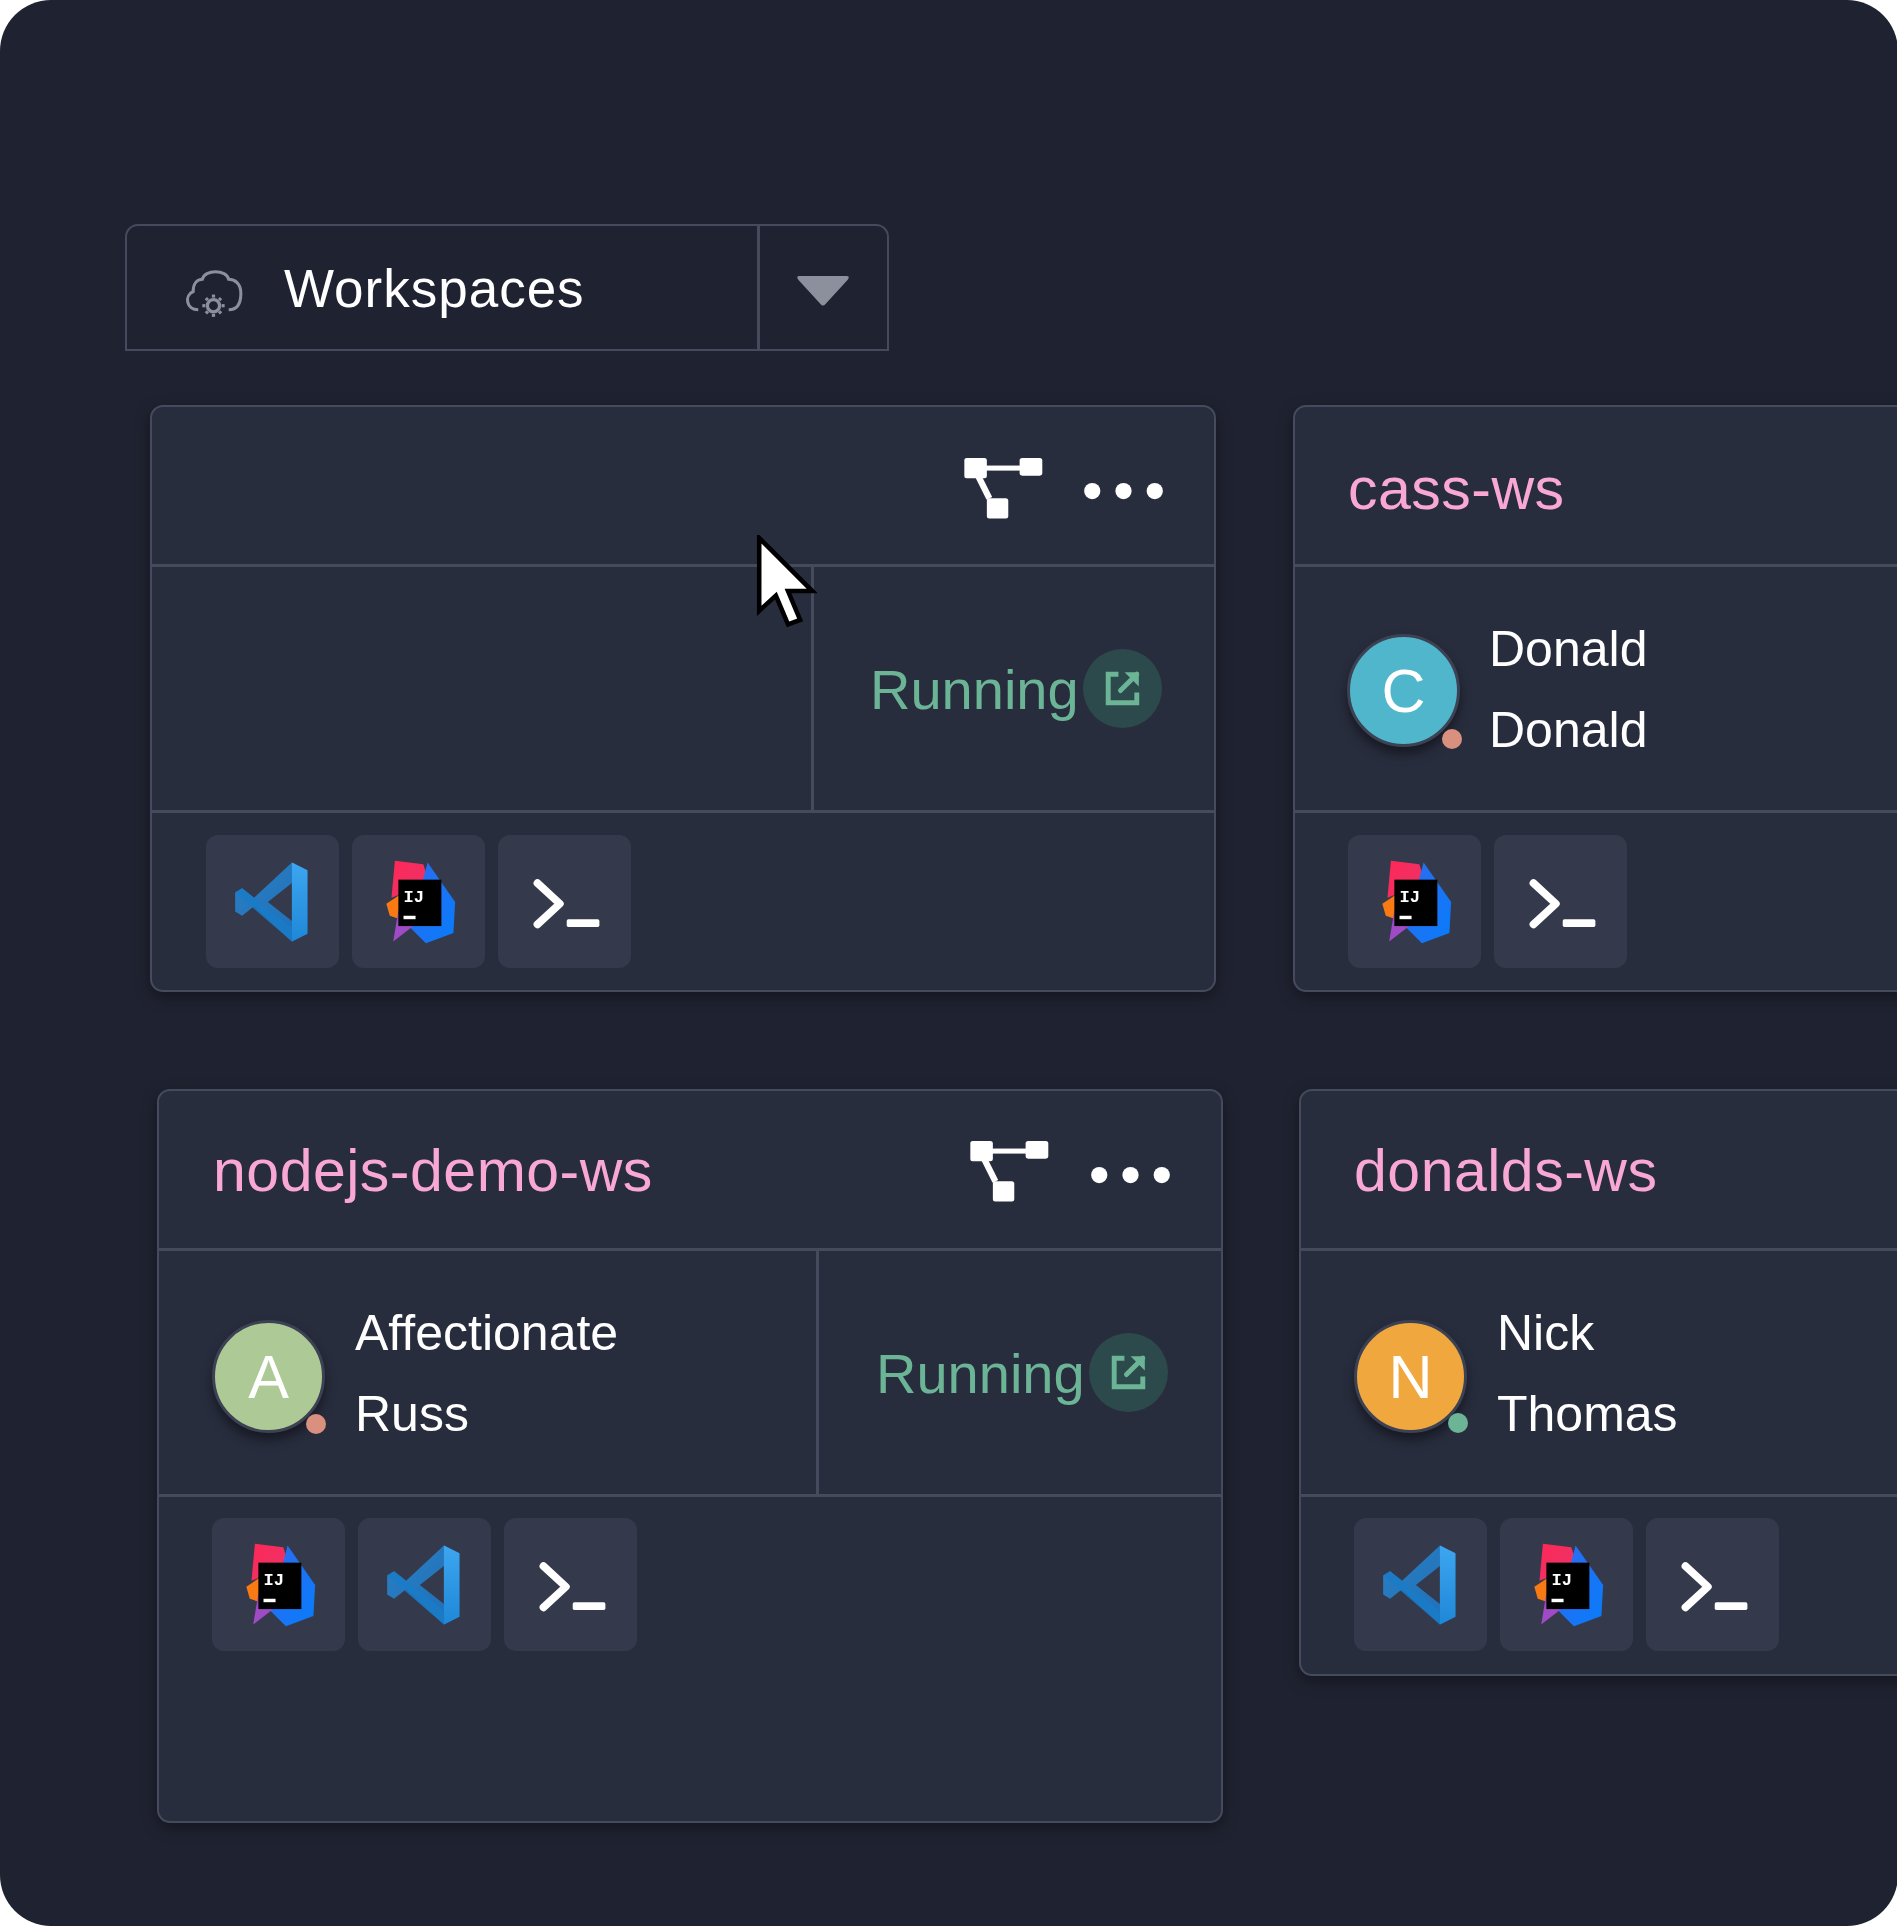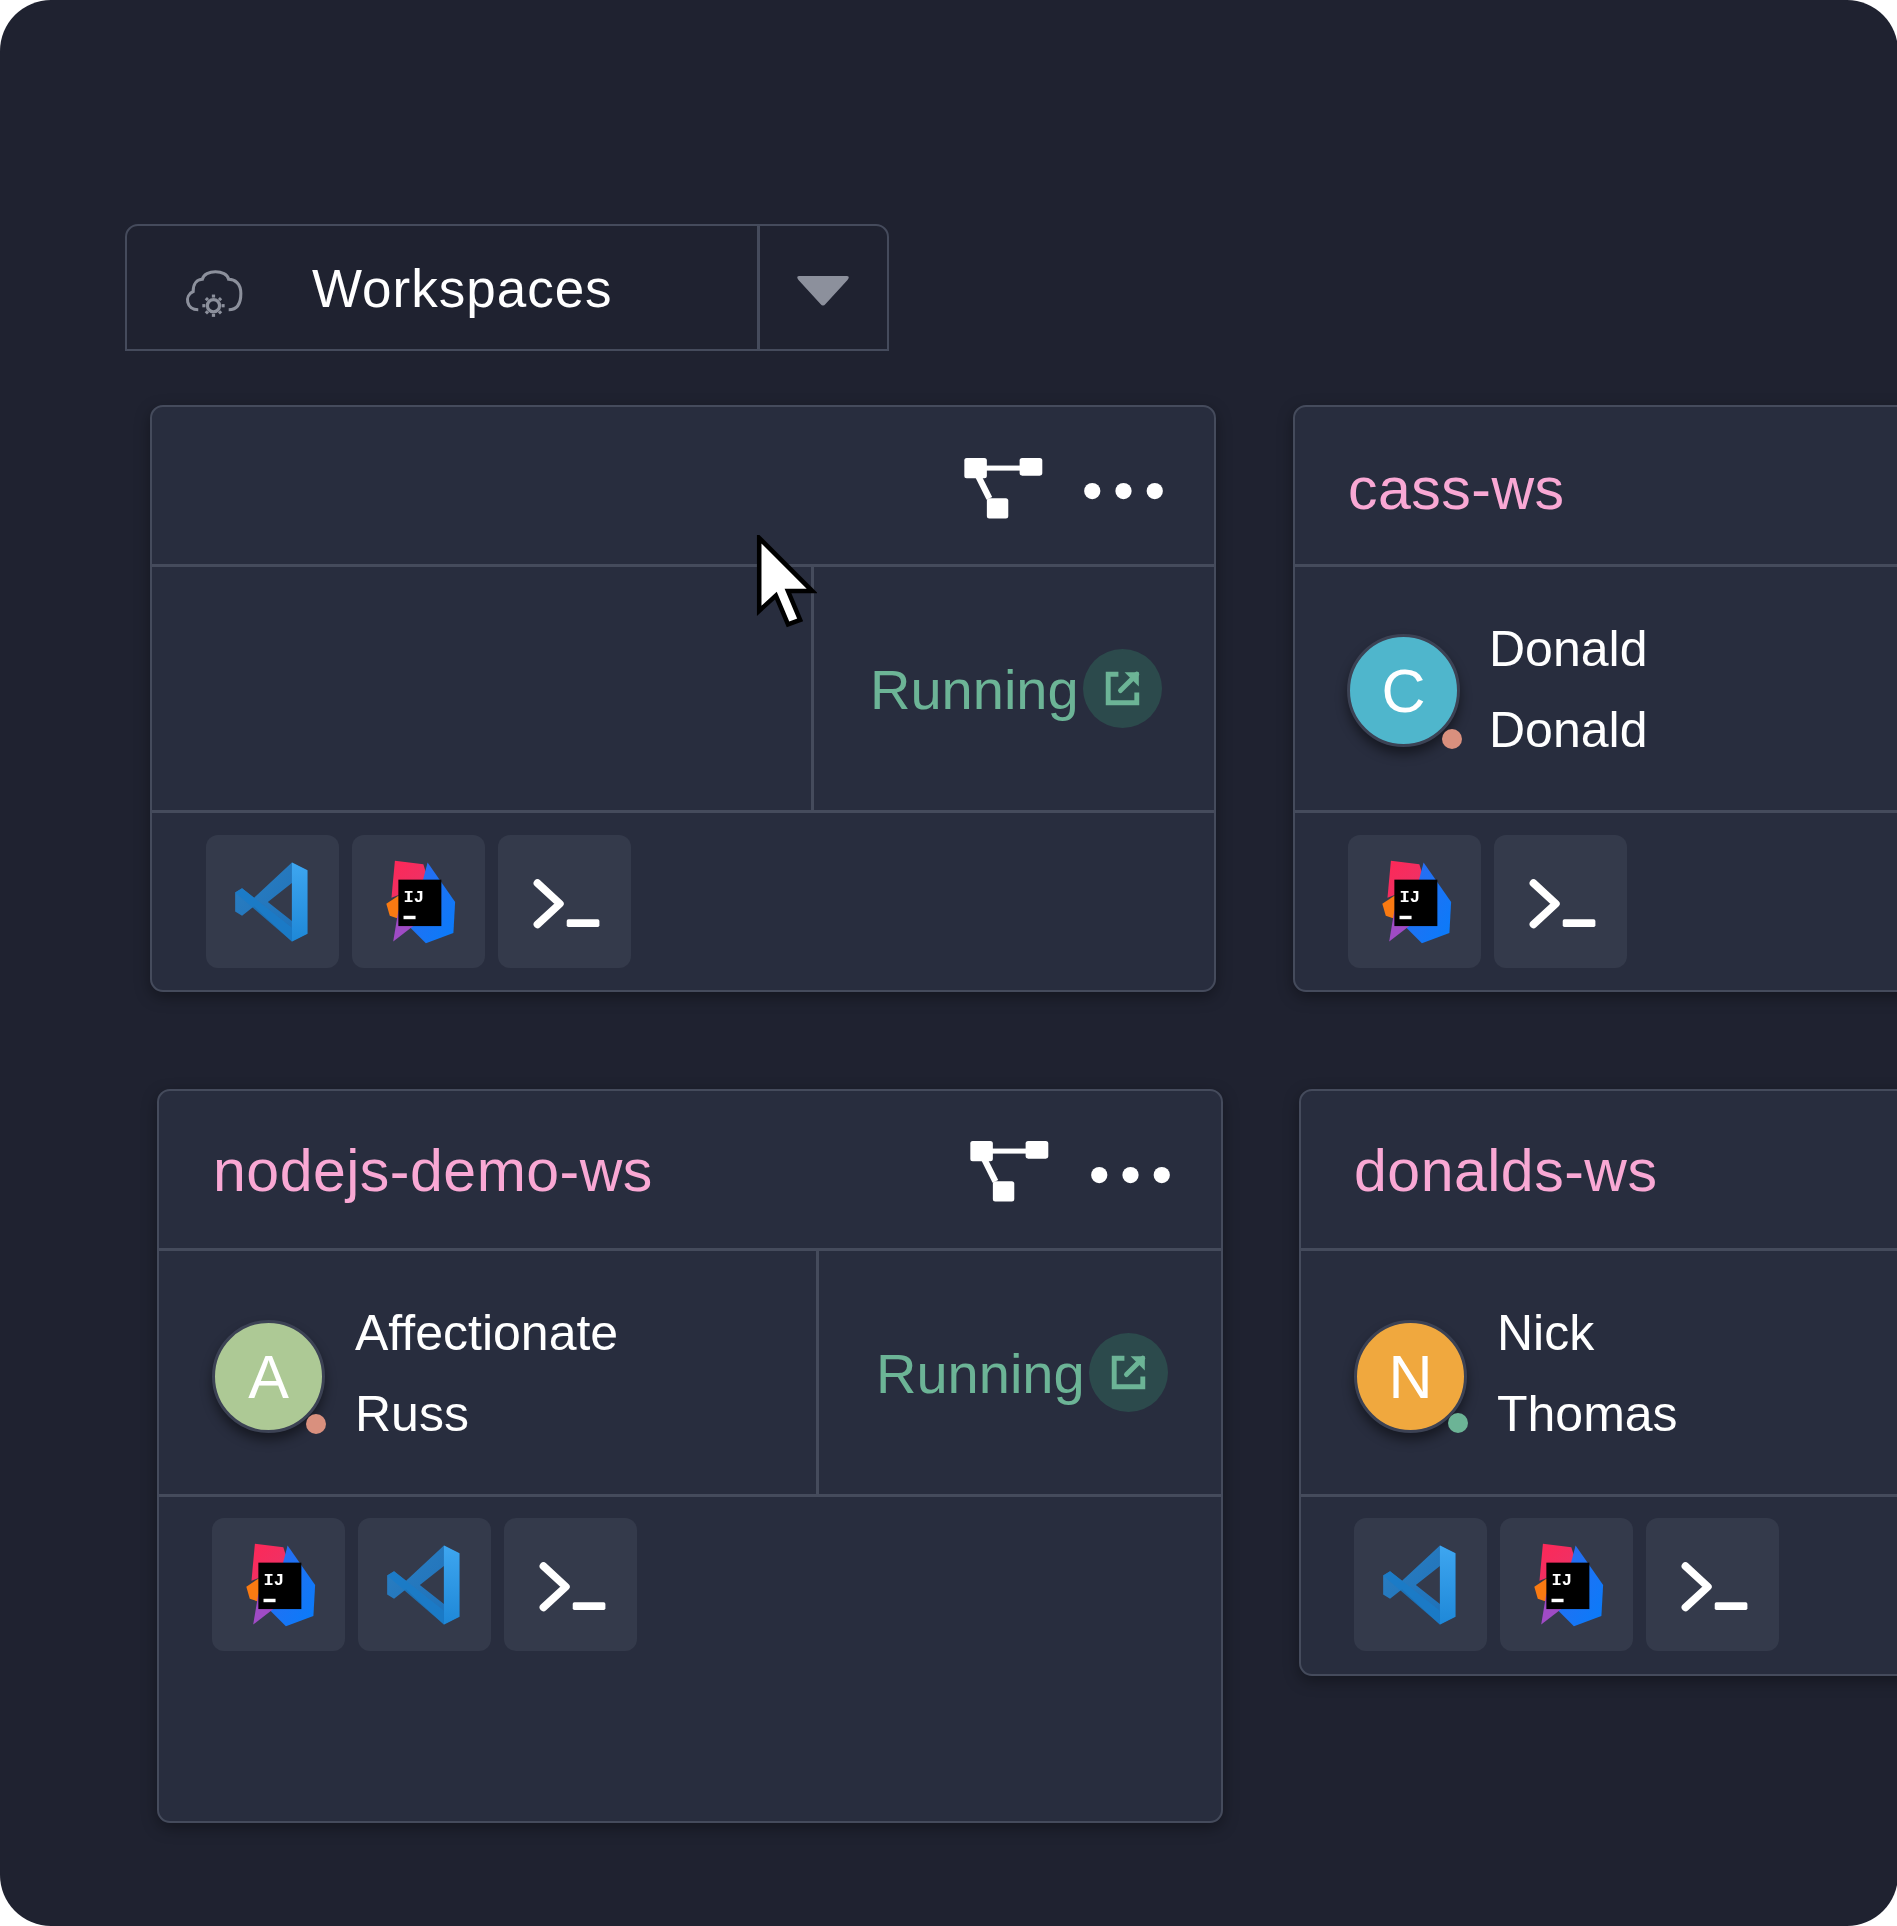--- a/index.html
+++ b/index.html
@@ -47,21 +47,21 @@
   }
   .tile svg { width: 86px; height: 86px; }
   
   .dd-header {
     position: absolute; left: 125px; top: 224px; width: 764px; height: 127px;
     background: #1f2230; border: 2.5px solid #454b5c; border-radius: 13px 13px 0 0;
   }
   .dd-split { position: absolute; left: 630px; top: 0; bottom: 0; width: 2.5px; background: #454b5c; }
   .dd-label {
     position: absolute; left: 157px; top: 50%; transform: translateY(-50%);
-    color: #ffffff; font-size: 53px; line-height: 1; letter-spacing: 1px; margin-left: 28px;
+    color: #ffffff; font-size: 53px; line-height: 1; letter-spacing: 1px;
   }
   .dd-cloud { position: absolute; left: 53px; top: 35px; width: 71px; height: 61px; }
   .dd-caret { position: absolute; left: 668px; top: 48px; width: 56px; height: 33px; }
   .dd-menu {
     position: absolute; left: 125px; top: 349px; width: 764px; height: 423px;
     background: #1f2230; border: 2.5px solid #454b5c; border-top-width: 3px;
     box-shadow: 0 10px 20px rgba(0,0,0,0.45);
   }
   .dd-item {
     position: absolute; left: 2.5px; right: 2.5px; height: 134px;

